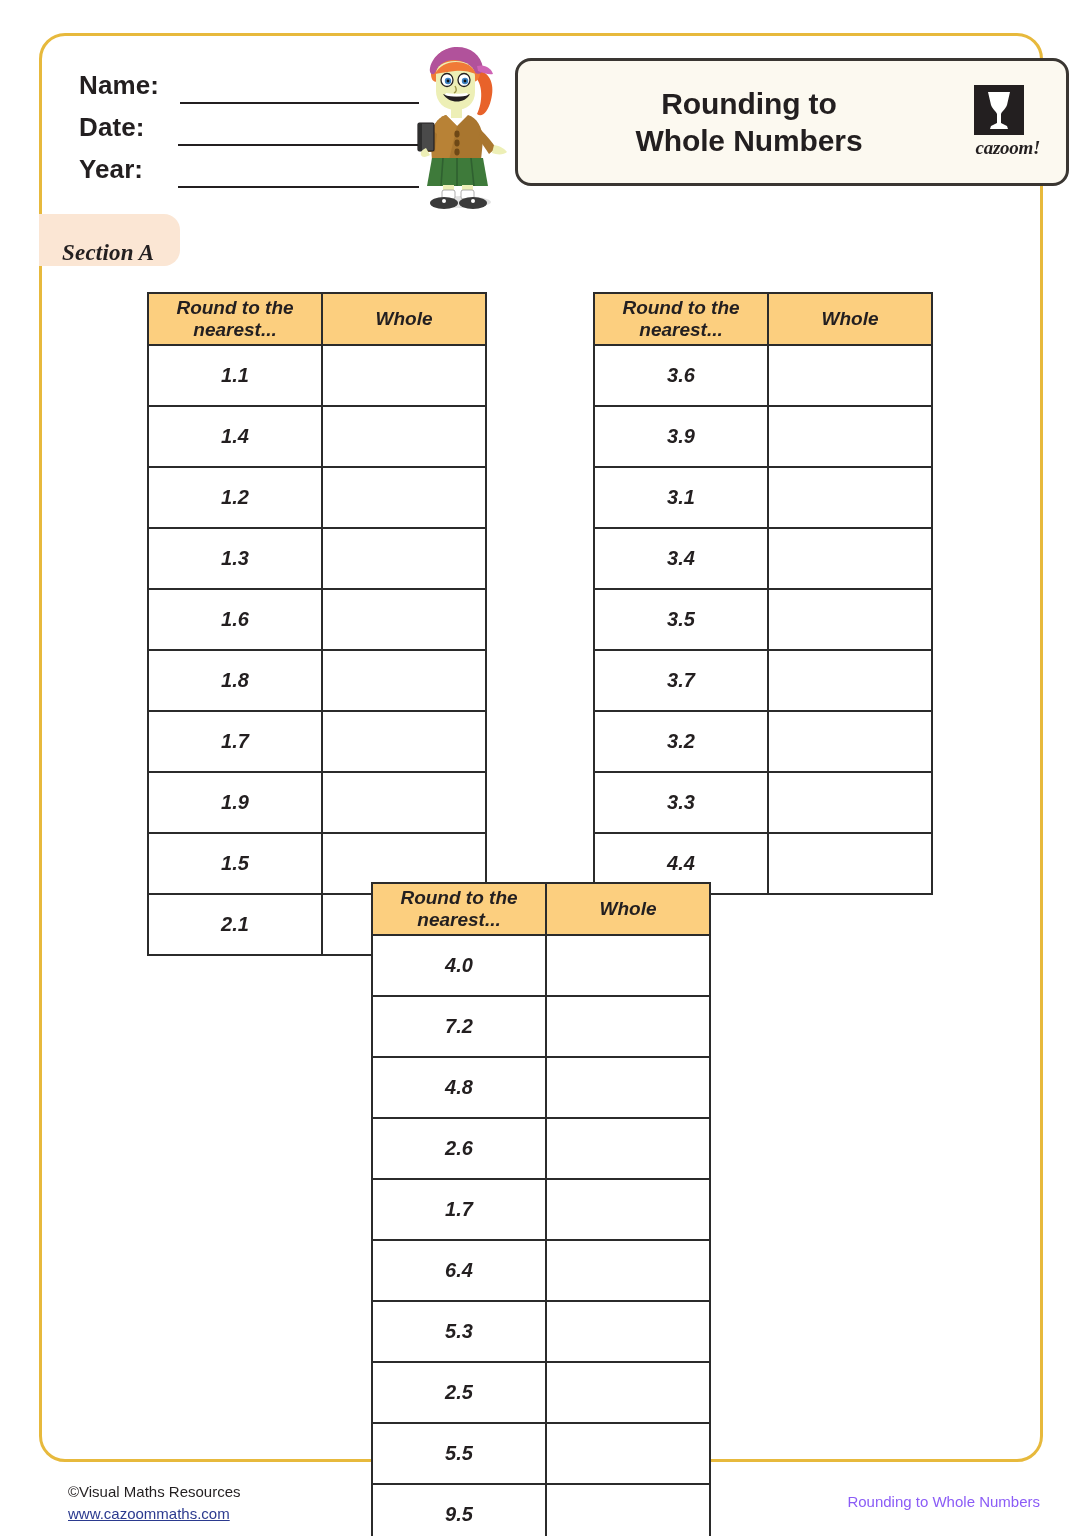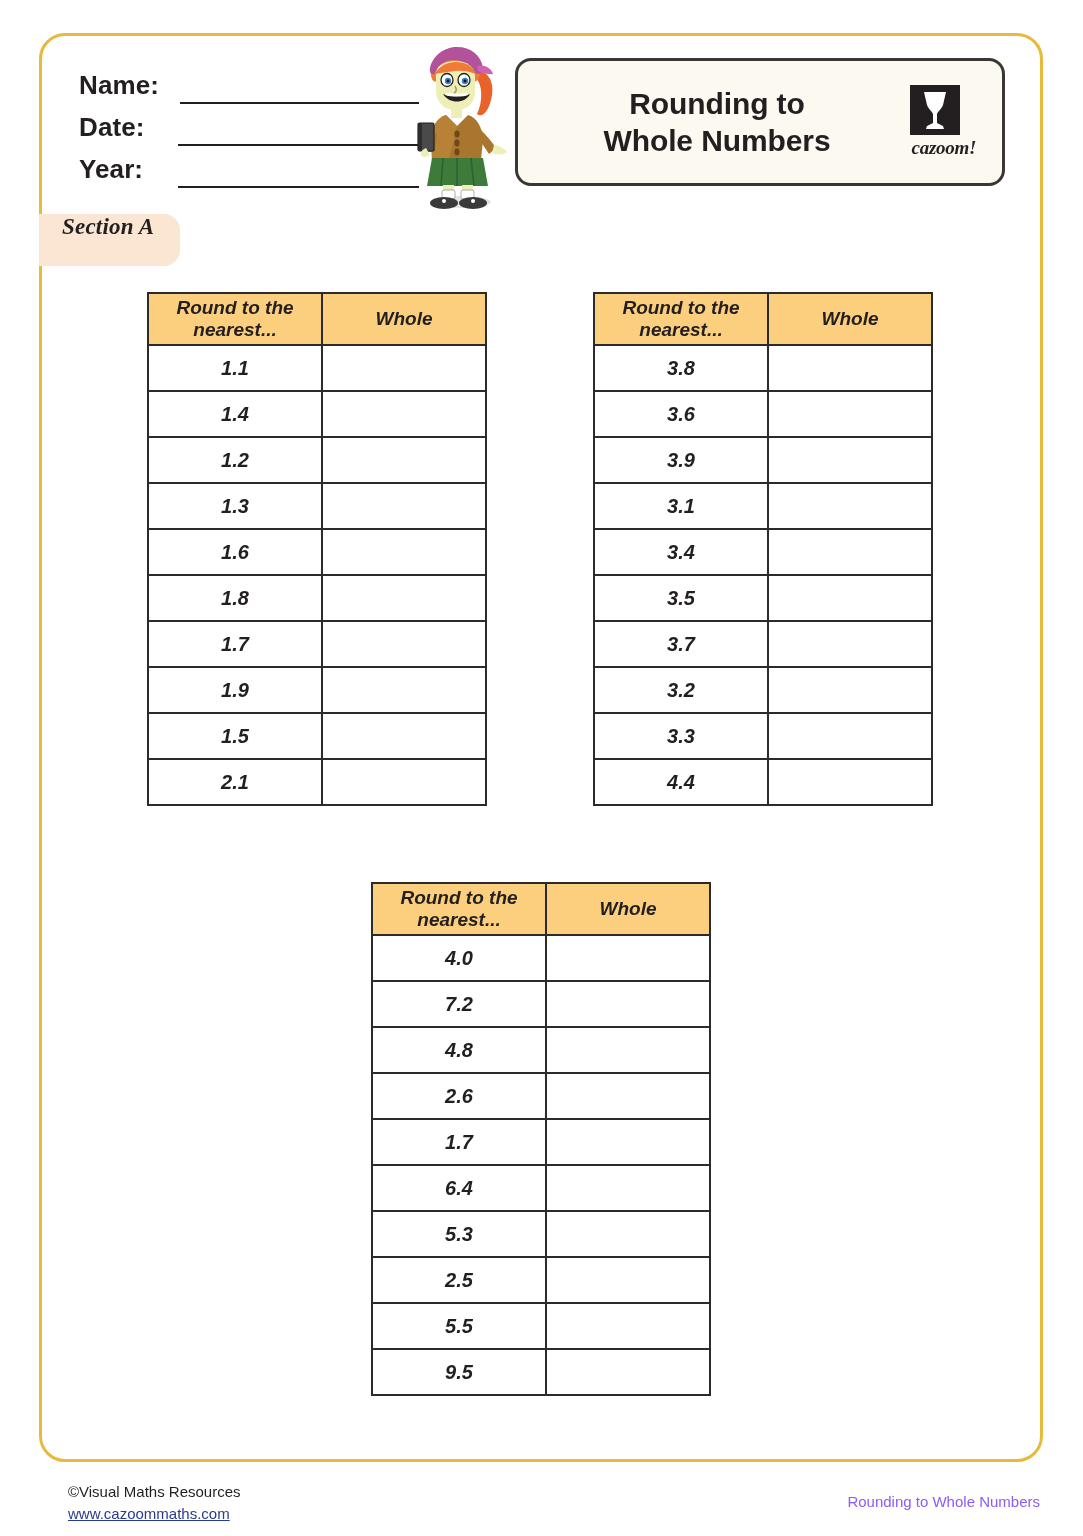--- a/index.html
+++ b/index.html
@@ -73,21 +73,21 @@
     width: 120px;
     height: 166px;
   }
   .mascot svg { display: block; width: 120px; height: 166px; }
 
   
   .title-card {
     position: absolute;
     left: 515px;
     top: 58px;
-    width: 490px;
+    width: 554px;
     height: 128px;
     background: #FCF9F0;
     border: 3px solid #3A3632;
     border-radius: 16px;
     box-sizing: border-box;
   }
   .title-text {
     position: absolute;
     left: 34px;
     right: 120px;
@@ -130,21 +130,21 @@
   .section-badge {
     position: absolute;
     left: 39px;
     top: 214px;
     width: 141px;
     height: 52px;
     background: #FBE6D4;
     border-top-right-radius: 16px;
     border-bottom-right-radius: 16px;
     display: flex;
-    align-items: flex-start;
+    align-items: flex-end;
     padding-left: 23px;
     box-sizing: border-box;
   }
   .section-badge span {
     font-family: "Liberation Serif", serif;
     font-weight: bold;
     font-style: italic;
     font-size: 23px;
     color: #231F20;
     letter-spacing: 0.2px;
@@ -167,21 +167,21 @@
     color: #231F20;
     font-size: 19px;
     font-weight: bold;
     line-height: 1.18;
     height: 52px;
     vertical-align: middle;
     text-align: center;
   }
   .qtable td {
     background: #ffffff;
-    height: 46px;
+    height: 61px;
     text-align: center;
     vertical-align: middle;
     font-size: 20px;
     font-weight: bold;
     color: #231F20;
   }
   .qtable td.answer-cell { background: #ffffff; }
 
   .qtable.t1 { left: 147px; top: 292px; width: 338px; }
   .qtable.t2 { left: 593px; top: 292px; width: 338px; }
@@ -377,24 +377,20 @@
         <col class="col-b">
       </colgroup>
     <thead>
       <tr>
         <th>Round to the nearest...</th>
         <th>Whole</th>
       </tr>
     </thead>
     <tbody>
         <tr>
-          <td>3.8</td>
-          <td class="answer-cell"></td>
-        </tr>
-        <tr>
           <td>3.6</td>
           <td class="answer-cell"></td>
         </tr>
         <tr>
           <td>3.9</td>
           <td class="answer-cell"></td>
         </tr>
         <tr>
           <td>3.1</td>
           <td class="answer-cell"></td>

